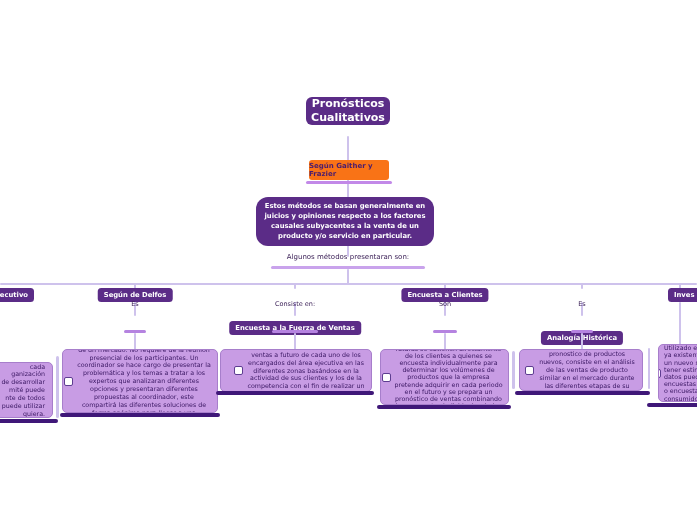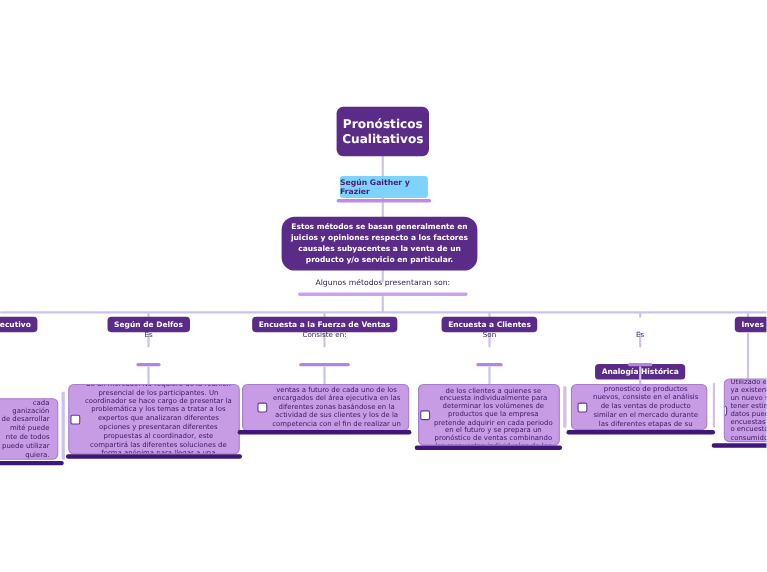--- a/index.html
+++ b/index.html
@@ -10,26 +10,26 @@
   
   .vline,.hline,.sidebar-line{position:absolute;background:#cec2ec;border-radius:2px;}
   .vline{width:2px;}
   .hline{height:2px;}
   
   .node-dark{
     position:absolute;background:#5b2c87;color:#ffffff;font-weight:bold;
     border-radius:6px;display:flex;align-items:center;justify-content:center;
     text-align:center;box-sizing:border-box;
   }
-  .root-node{left:306px;top:97px;width:84px;height:45px;font-size:11px;line-height:1.25;}
+  .root-node{left:306px;top:97px;width:84px;height:28px;font-size:11px;line-height:1.25;}
   .definition-node{left:256px;top:197px;width:178px;padding:5px 6px;font-size:6.8px;line-height:1.45;border-radius:12px;}
   
   .source-node{
     position:absolute;left:309px;top:160px;width:80px;height:20px;
-    background:#7dd3fc;color:#4a1d6e;font-weight:bold;font-size:7px;
+    background:#f97316;color:#4a1d6e;font-weight:bold;font-size:7px;
     border-radius:3px;display:flex;align-items:center;justify-content:center;box-sizing:border-box;
   }
   .underbar{position:absolute;border-radius:2px;}
   .bar-source{left:306px;top:180.5px;width:86px;height:3.5px;background:#c289e8;}
   .bar-intro{left:271px;top:265.5px;width:154px;height:3.5px;background:#c9a3ec;}
   .bar-sub{height:3.5px;background:#b583e0;top:329.5px;}
   .bar-desc{height:4px;background:#3f1778;}
   .intro-node{
     position:absolute;top:253px;left:348px;transform:translateX(-50%);
     font-size:7px;color:#3d2258;white-space:nowrap;
@@ -103,21 +103,21 @@
   <div class="vline" style="left:134px;top:302px;height:14px;"></div>
   <div class="sub-label" style="left:135px;">Es</div>
   <div class="underbar bar-sub" style="left:124px;width:22px;"></div>
   <div class="vline" style="left:134px;top:333px;height:17px;"></div>
   <div class="desc-box" style="left:62px;top:349px;width:156px;height:64px;">
     <span class="checkbox"></span>
     <div class="desc-text">Utilizado para anticiparse a las tendencias de un mercado. No requiere de la reunión presencial de los participantes. Un coordinador se hace cargo de presentar la problemática y los temas a tratar a los expertos que analizaran diferentes opciones y presentaran diferentes propuestas al coordinador, este compartirá las diferentes soluciones de forma anónima para llegar a una conclusión concisa.</div>
   </div>
   <div class="underbar bar-desc" style="left:60px;top:412.5px;width:160px;"></div>
 
-  <div class="branch-label centered" style="left:295px;">Encuesta a la Fuerza de Ventas</div>
+  <div class="branch-label centered" style="left:295px;margin-top:33px;">Encuesta a la Fuerza de Ventas</div>
   <div class="vline" style="left:294px;top:302px;height:14px;"></div>
   <div class="sub-label" style="left:295px;">Consiste en:</div>
   <div class="underbar bar-sub" style="left:272px;width:46px;"></div>
   <div class="vline" style="left:294px;top:333px;height:17px;"></div>
   <div class="desc-box" style="left:220px;top:349px;width:152px;height:43px;">
     <span class="checkbox" style="margin-left:8px;"></span>
     <div class="desc-text">Recolectar las estimaciones en ventas a futuro de cada uno de los encargados del área ejecutiva en las diferentes zonas basándose en la actividad de sus clientes y los de la competencia con el fin de realizar un pronóstico de ventas.</div>
   </div>
   <div class="underbar bar-desc" style="left:216px;top:391px;width:158px;"></div>
 

